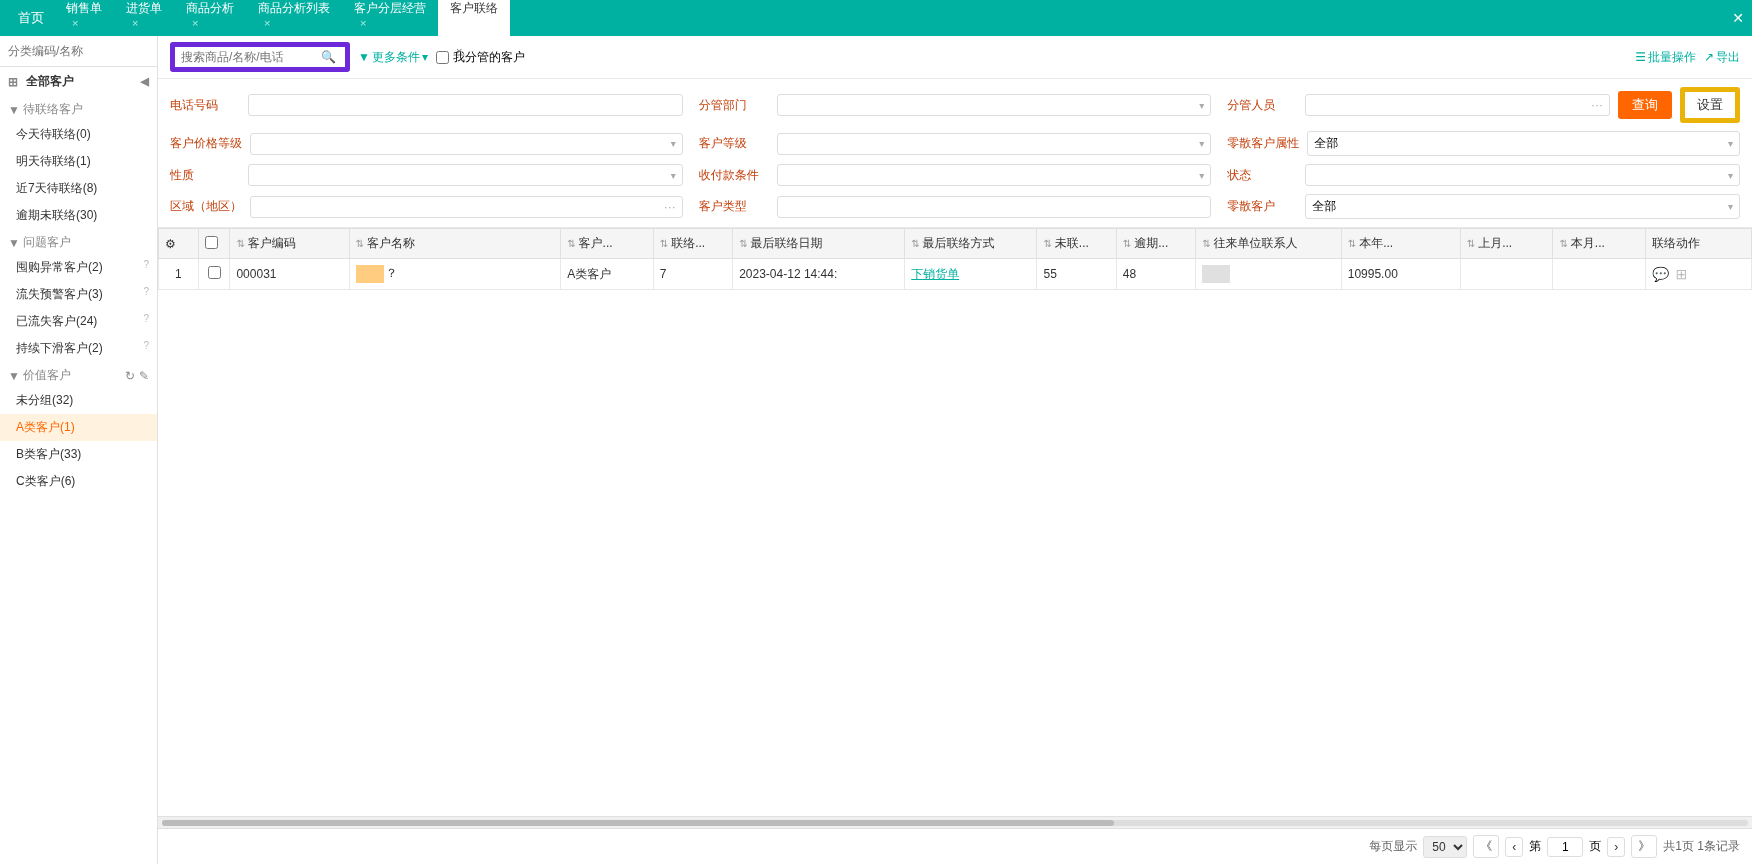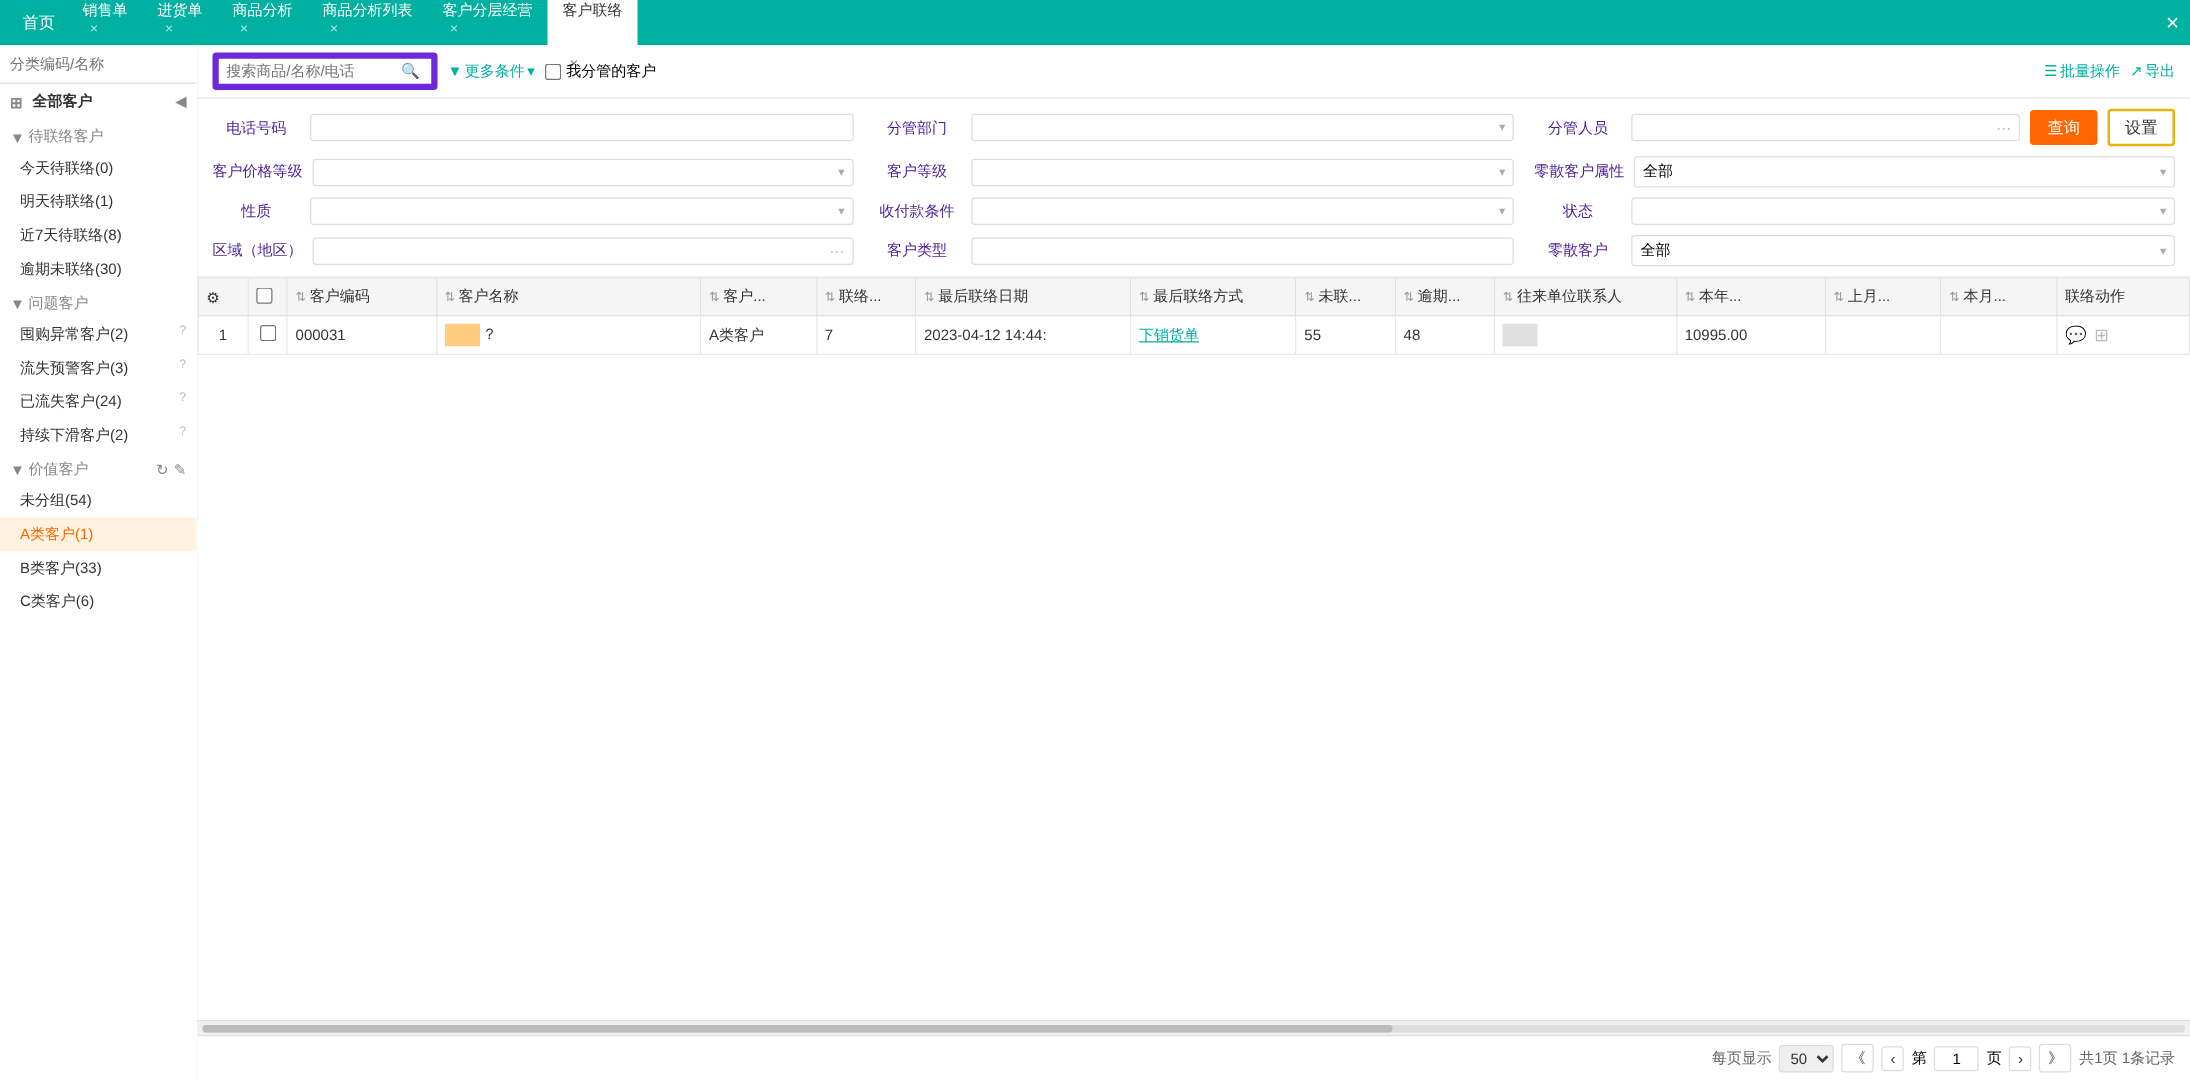--- a/index.html
+++ b/index.html
@@ -174,23 +174,23 @@
       display: grid;
       grid-template-columns: repeat(3, 1fr);
       gap: 8px 16px;
     }
     .filter-row {
       display: flex;
       align-items: center;
       gap: 8px;
     }
     .filter-label {
-      color: #4c1d95;
+      color: #c2410c;
       min-width: 70px;
-      text-align: center;
+      text-align: left;
       flex-shrink: 0;
     }
     .filter-input-wrap {
       flex: 1;
       border: 1px solid #ddd;
       border-radius: 3px;
       padding: 3px 6px;
       display: flex;
       align-items: center;
       justify-content: space-between;
@@ -211,21 +211,21 @@
       color: white;
       border: none;
       border-radius: 3px;
       padding: 5px 14px;
       cursor: pointer;
       font-size: 13px;
     }
     .settings-btn {
       background: white;
       color: #333;
-      border: 2px solid #eab308;
+      border: 5px solid #eab308;
       border-radius: 3px;
       padding: 4px 12px;
       cursor: pointer;
       font-size: 13px;
     }
 
     
     .table-area {
       flex: 1;
       overflow: auto;
@@ -438,21 +438,21 @@
 
     <div class="sidebar-group-label">
       <span style="margin-right:3px;">▼</span>
       <span>价值客户</span>
       <div class="sidebar-group-actions">
         <span>↻</span>
         <span>✎</span>
       </div>
     </div>
     <div class="sidebar-item">
-      <span>未分组(54)</span>
+      <span>未分组(32)</span>
     </div>
     <div class="sidebar-item active">
       <span>A类客户(1)</span>
     </div>
     <div class="sidebar-item">
       <span>B类客户(33)</span>
     </div>
     <div class="sidebar-item">
       <span>C类客户(6)</span>
     </div>

